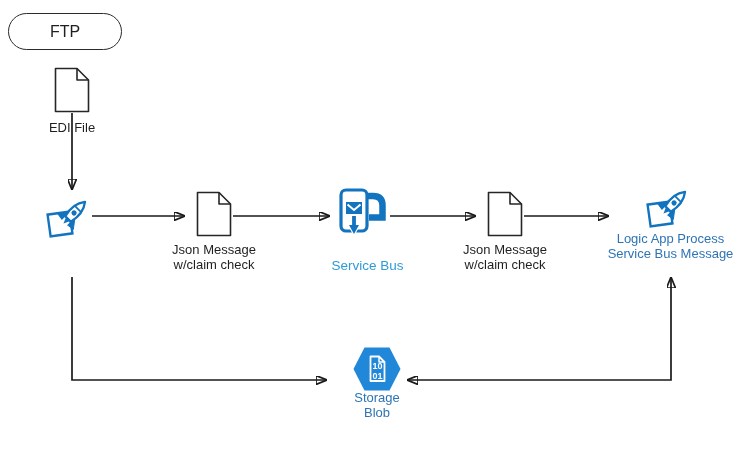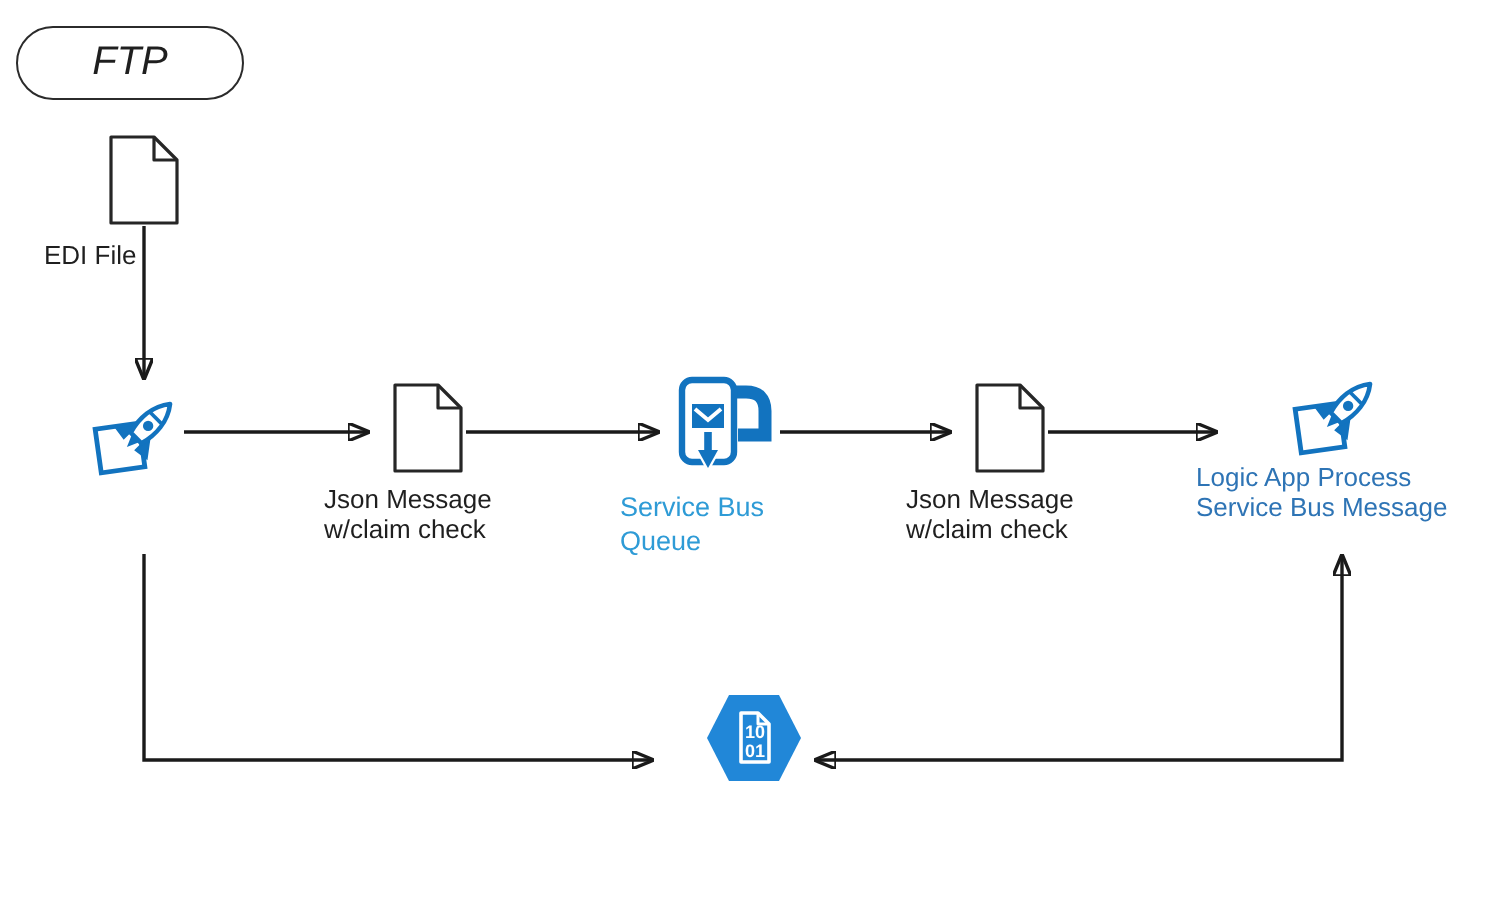--- a/index.html
+++ b/index.html
@@ -4,30 +4,30 @@
 <style>
   html,body{margin:0;padding:0;background:#ffffff;}
   .canvas{
     position:relative;width:750px;height:455px;background:#ffffff;
     font-family:"Liberation Sans",sans-serif;overflow:hidden;
   }
   .wires{position:absolute;left:0;top:0;width:750px;height:455px;}
   .wires path{stroke:var(--arrow-color,#1a1a1a);stroke-width:1.7;fill:none;}
   .icon{position:absolute;color:var(--icon-blue,#1273BF);}
   .lbl{
-    position:absolute;font-size:13px;line-height:15px;
+    position:absolute;text-align:center;font-size:13px;line-height:15px;
     color:#1f1f1f;white-space:nowrap;
   }
   .lbl.blue-bold{color:var(--label-bold-blue,#2E74B5);font-weight:normal;}
-  .lbl.sb{color:var(--service-bus-label-blue,#2E9BD6);font-size:13.5px;line-height:17px;}
+  .lbl.sb{color:var(--service-bus-label-blue,#2E9BD6);font-size:13.5px;line-height:17px;margin-top:12px;}
   .stadium{
     position:absolute;left:8px;top:13px;width:112px;height:35px;
     border:1.6px solid #2b2b2b;border-radius:19px;background:#fff;
     display:flex;align-items:center;justify-content:center;
-    font-size:20px;color:#1f1f1f;font-style:italic;
+    font-size:16px;color:#1f1f1f;
   }
   .hexlbl{color:var(--label-bold-blue,#2E74B5);}
 </style>
 </head>
 <body>
 
 <div class="canvas">
 
   <svg class="wires" viewBox="0 0 750 455">
     <defs>
@@ -83,21 +83,20 @@
     <rect x="5" y="3" width="26" height="41" rx="5" fill="#fff" stroke="currentColor" stroke-width="3.2"></rect>
     <rect x="10" y="15" width="16" height="12" fill="currentColor"></rect>
     <polyline points="11.5,17.5 18,23 24.5,17.5" fill="none" stroke="#fff" stroke-width="2"></polyline>
     <line x1="18" y1="28" x2="18" y2="40" stroke="#fff" stroke-width="8"></line>
     <polygon points="11,36.5 25,36.5 18,49.5" fill="#fff"></polygon>
     <line x1="18" y1="29" x2="18" y2="39" stroke="currentColor" stroke-width="3.8"></line>
     <polygon points="13,38 23,38 18,47" fill="currentColor"></polygon>
   </svg>
   <div class="lbl sb" style="left:310px;top:245px;width:115px">
     <div>Service Bus</div>
-    <div>Queue</div>
   </div>
 
   <svg class="icon" style="left:487px;top:191px" width="36" height="46" viewBox="0 0 36 46">
     <path d="M1.5 1.5 H23 L34.5 13 V44.5 H1.5 Z" fill="#fff" stroke="#262626" stroke-width="1.6" stroke-linejoin="round"></path>
     <path d="M23 1.5 V13 H34.5" fill="none" stroke="#262626" stroke-width="1.6" stroke-linejoin="round"></path>
   </svg>
   <div class="lbl" style="left:453px;top:242px;width:104px">
     <div>Json Message</div>
     <div>w/claim check</div>
   </div>
@@ -118,14 +117,18 @@
     <div>Service Bus Message</div>
   </div>
 
   <svg class="icon" style="left:352px;top:346px;color:var(--hexagon-blue,#2187D8)" width="50" height="46" viewBox="0 0 50 46">
     <polygon points="12.5,1.5 37.5,1.5 48.5,23 37.5,44.5 12.5,44.5 1.5,23" fill="currentColor"></polygon>
     <path d="M18.5 10.5 H27 L32.5 16 V35 H18.5 Z" fill="none" stroke="#fff" stroke-width="1.8" stroke-linejoin="round"></path>
     <path d="M27 10.5 V16 H32.5" fill="none" stroke="#fff" stroke-width="1.5" stroke-linejoin="round"></path>
     <text x="25.5" y="23" text-anchor="middle" font-size="9" font-weight="bold" fill="#fff" font-family="Liberation Sans, sans-serif">10</text>
     <text x="25.5" y="32.5" text-anchor="middle" font-size="9" font-weight="bold" fill="#fff" font-family="Liberation Sans, sans-serif">01</text>
   </svg>
+  <div class="lbl blue-bold hexlbl" style="left:337px;top:390px;width:80px">
+    <div>Storage</div>
+    <div>Blob</div>
+  </div>
 
 </div>
 
 </body></html>

